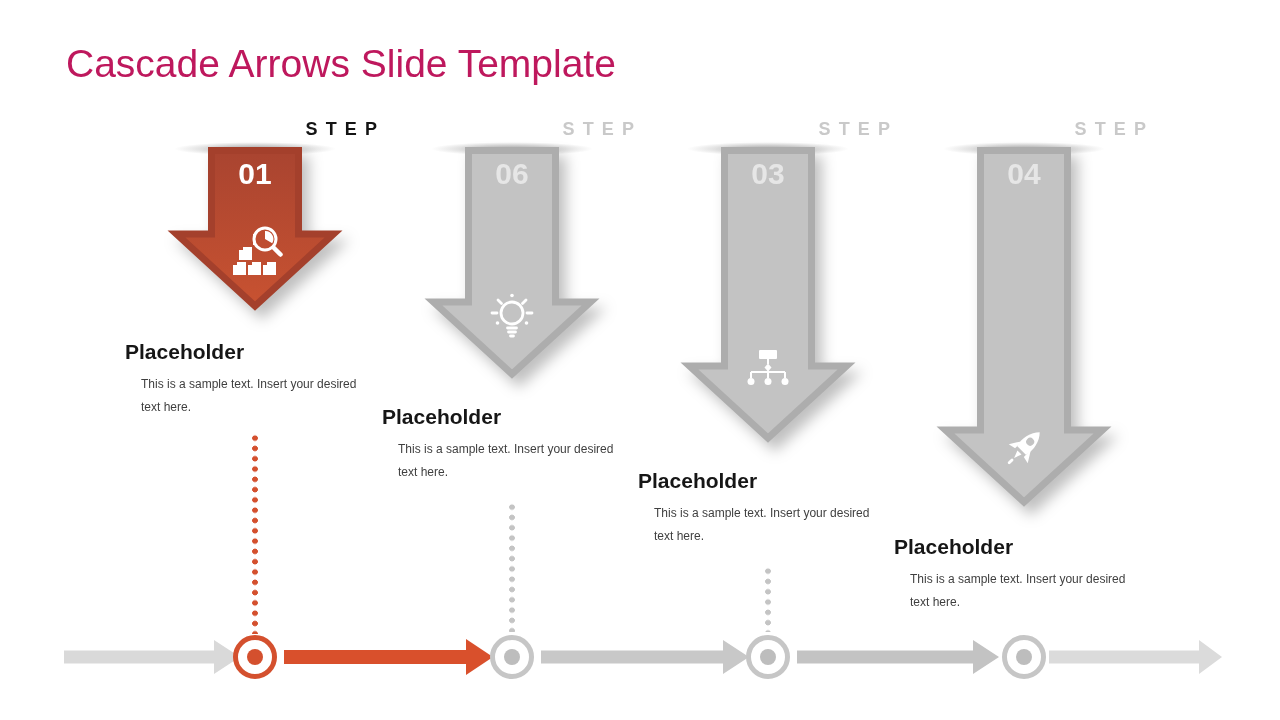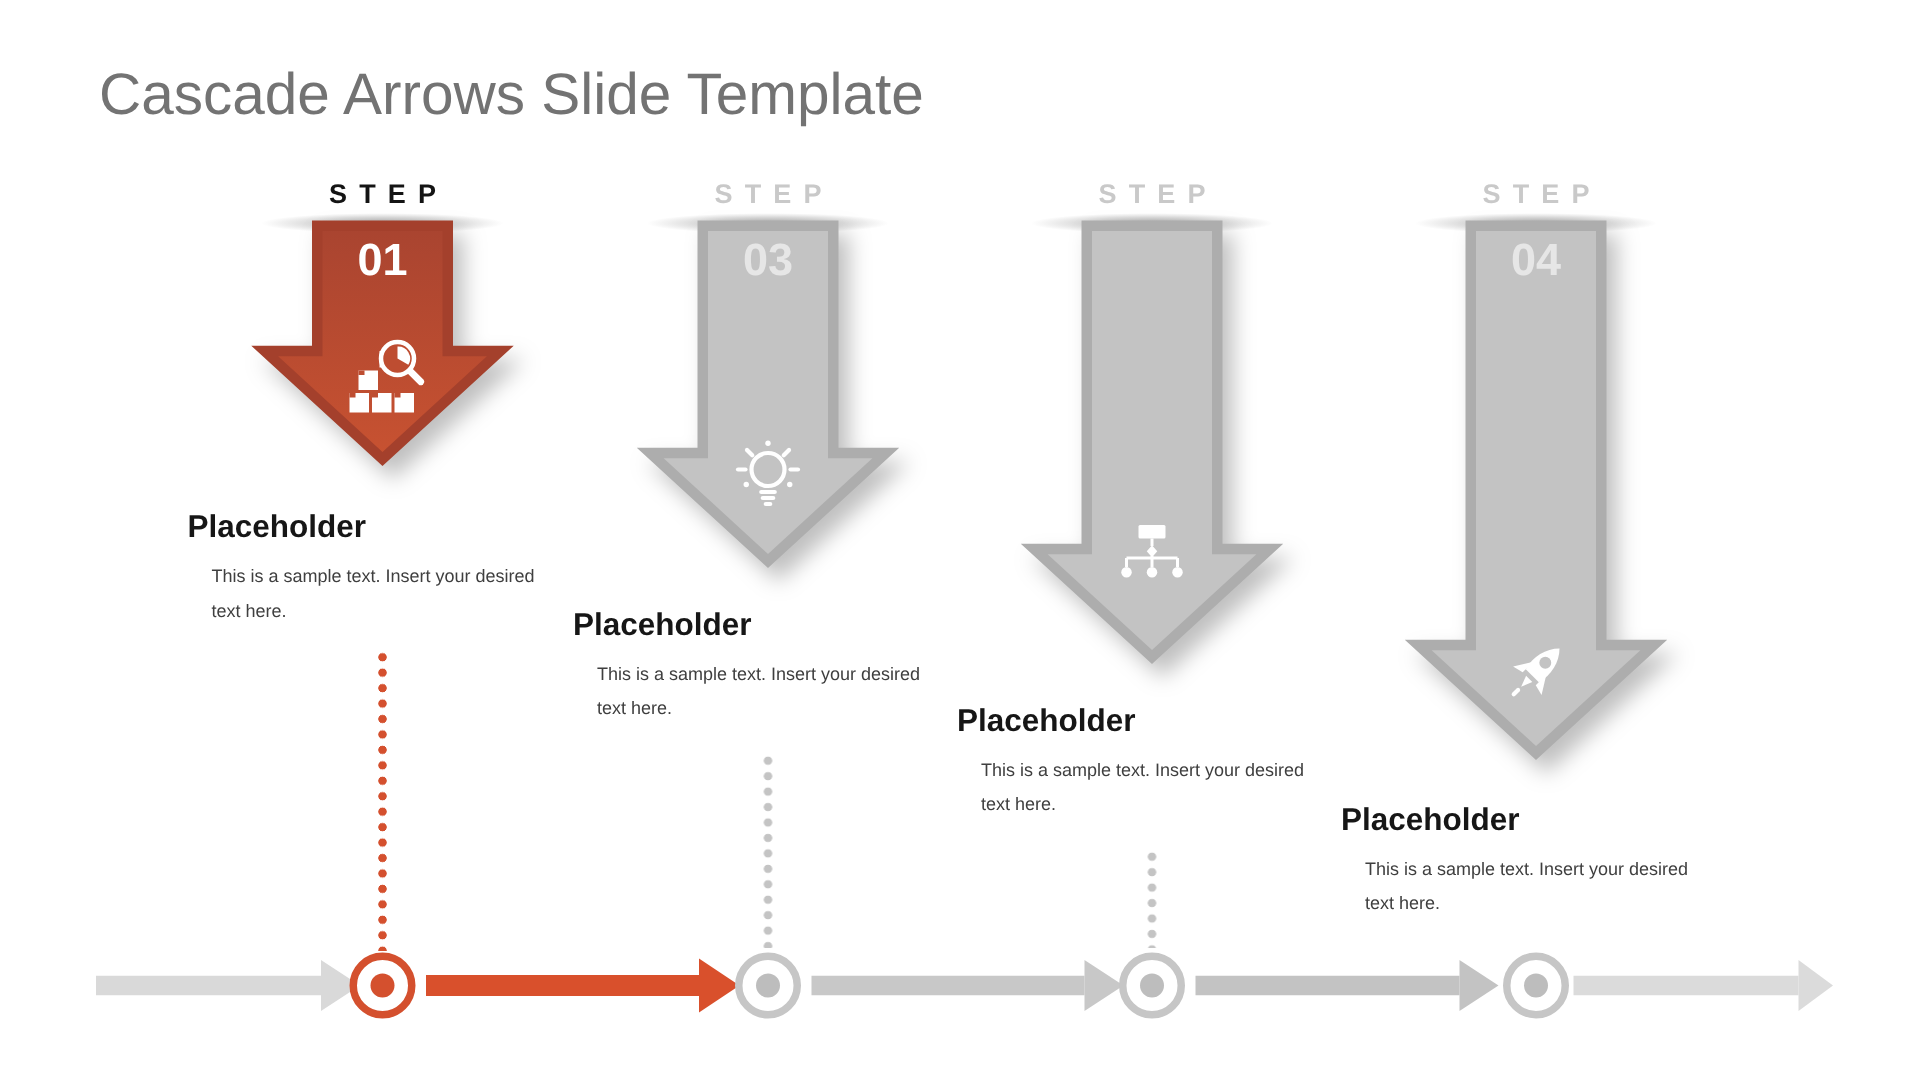--- a/index.html
+++ b/index.html
@@ -1,25 +1,25 @@
 <!DOCTYPE html>
 <html><head>
 <meta charset="utf-8">
 <style>
   html,body{margin:0;padding:0;background:#fff;}
   .slide{
     position:relative;width:1280px;height:720px;background:#ffffff;overflow:hidden;
     font-family:"Liberation Sans", sans-serif;
   }
   .slide-title{
-    position:absolute;left:66px;top:42px;font-size:39px;font-weight:400;color:#737373;
+    position:absolute;left:66px;top:42px;font-size:39px;font-weight:400;color:#be185d;
   }
   .col{position:absolute;top:0;width:260px;height:720px;}
   .step-label{
-    position:absolute;top:119px;left:0;right:0;text-align:center;
+    position:absolute;top:119px;left:0;right:0;text-align:right;
     font-size:18px;font-weight:700;letter-spacing:0.45em;text-indent:0.45em;
   }
   .step-label.active{color:#141414;}
   .step-label.inactive{color:#C9C9C9;}
   .slot-shadow{
     position:absolute;top:142px;left:18px;width:224px;height:18px;
     background:radial-gradient(ellipse 50% 52% at 50% 38%, rgba(70,70,70,0.48) 0%, rgba(70,70,70,0.16) 48%, rgba(70,70,70,0) 72%);
   }
   .arrow-svg{position:absolute;top:147px;left:45px;overflow:visible;
     filter:drop-shadow(7px 9px 7px rgba(0,0,0,0.25));}
@@ -83,21 +83,21 @@
     </div>
     <div class="dots orange" style="top:433px;height:201px;"></div>
   </div>
 
   <div class="col" style="left:382px;">
     <div class="step-label inactive">STEP</div>
     <div class="slot-shadow"></div>
     <svg class="arrow-svg" width="170" height="232" viewBox="0 0 170 232">
       <polygon points="41.5,3.5 41.5,155 6.5,155 85,227 163.5,155 128.5,155 128.5,3.5" fill="#C3C3C3" stroke="#ADADAD" stroke-width="7"></polygon>
     </svg>
-    <div class="num gray">03</div>
+    <div class="num gray">06</div>
     <div class="icon-wrap" style="top:292px;">
       <svg width="52" height="52" viewBox="0 0 52 52">
         <g stroke="#fff" stroke-width="2.8" fill="none" stroke-linecap="round">
           <circle cx="26" cy="21" r="11"></circle>
           <line x1="21.5" y1="36" x2="30.5" y2="36"></line>
           <line x1="22.5" y1="40" x2="29.5" y2="40"></line>
           <line x1="24.5" y1="44" x2="27.5" y2="44"></line>
           <line x1="6" y1="21" x2="11" y2="21"></line>
           <line x1="41" y1="21" x2="46" y2="21"></line>
           <line x1="12" y1="8" x2="15.5" y2="11.5"></line>
@@ -114,20 +114,21 @@
     </div>
     <div class="dots gray" style="top:502px;height:130px;"></div>
   </div>
 
   <div class="col" style="left:638px;">
     <div class="step-label inactive">STEP</div>
     <div class="slot-shadow"></div>
     <svg class="arrow-svg" width="170" height="296" viewBox="0 0 170 296">
       <polygon points="41.5,3.5 41.5,219 6.5,219 85,291 163.5,219 128.5,219 128.5,3.5" fill="#C3C3C3" stroke="#ADADAD" stroke-width="7"></polygon>
     </svg>
+    <div class="num gray">03</div>
     <div class="icon-wrap" style="top:350px;">
       <svg width="52" height="40" viewBox="0 0 52 40">
         <rect x="17" y="0" width="18" height="9" rx="1" fill="#fff"></rect>
         <g stroke="#fff" stroke-width="2" fill="none">
           <line x1="26" y1="9" x2="26" y2="14"></line>
           <line x1="9" y1="22" x2="43" y2="22"></line>
           <line x1="9" y1="22" x2="9" y2="28"></line>
           <line x1="26" y1="20.5" x2="26" y2="28"></line>
           <line x1="43" y1="22" x2="43" y2="28"></line>
         </g>

